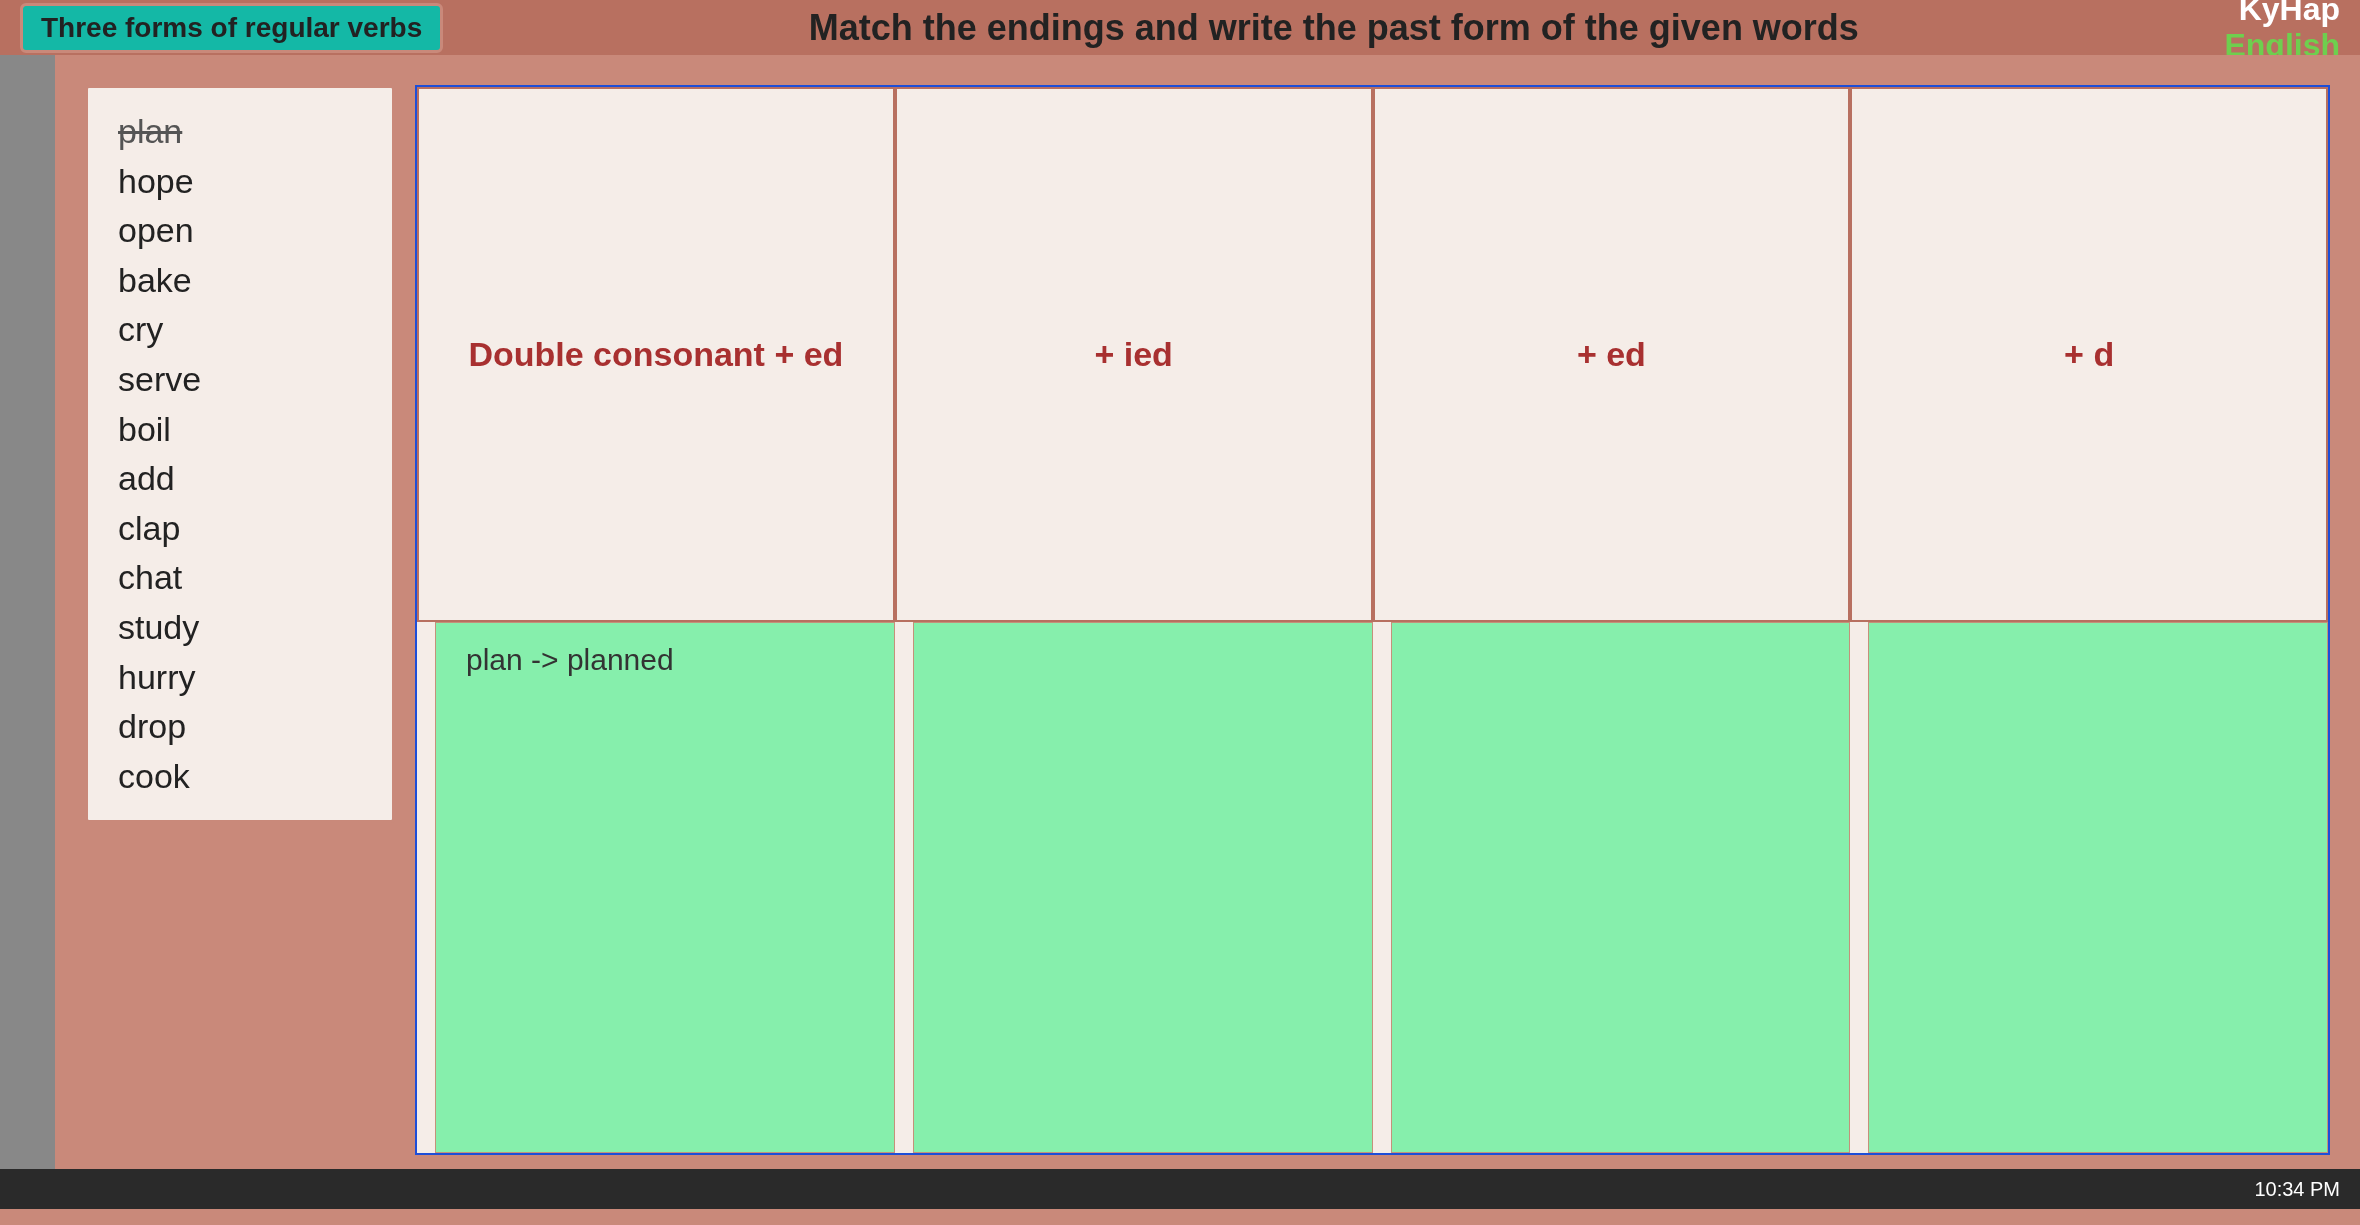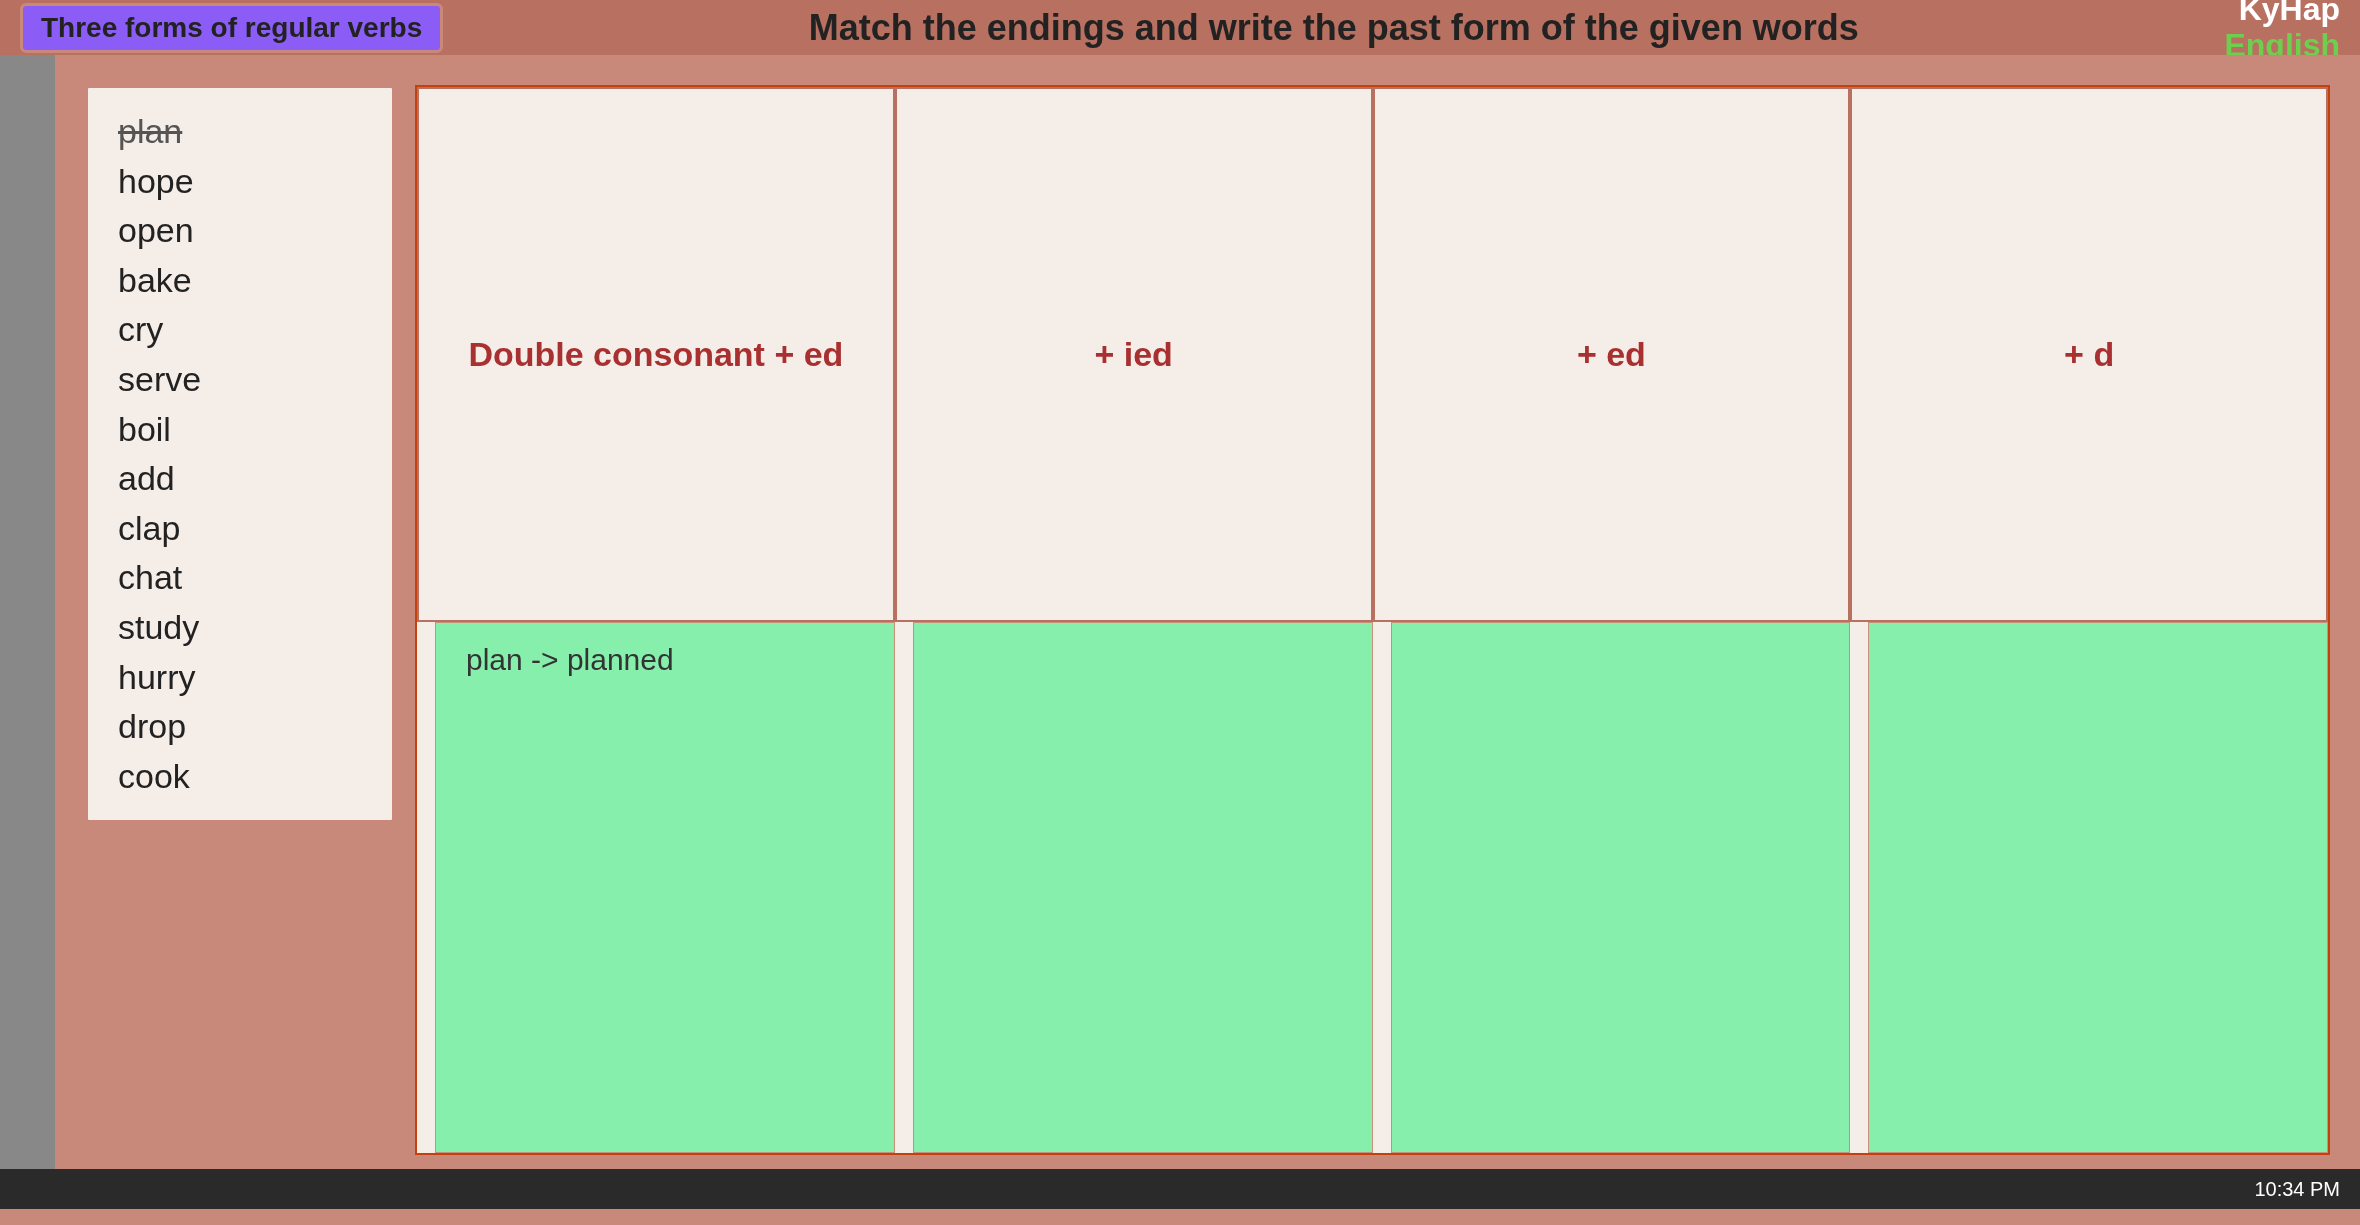--- a/index.html
+++ b/index.html
@@ -20,21 +20,21 @@
       right: 0;
       height: 55px;
       background-color: #b87060;
       display: flex;
       align-items: center;
       justify-content: space-between;
       padding: 0 20px;
     }
 
     .top-left-title {
-      background-color: #8b5cf6;
+      background-color: #14b8a6;
       border: 3px solid #c9897a;
       border-radius: 6px;
       padding: 6px 18px;
       font-size: 28px;
       font-weight: bold;
       color: #222;
     }
 
     .top-center-instruction {
       font-size: 36px;
@@ -106,21 +106,21 @@
     .table-area {
       flex: 1;
       display: flex;
       flex-direction: column;
     }
 
     .table-grid {
       flex: 1;
       display: grid;
       grid-template-columns: 1fr 1fr 1fr 1fr;
-      border: 2px solid #c2410c;
+      border: 2px solid #1d4ed8;
       background-color: #f5ede8;
     }
 
     .col-header {
       background-color: #f5ede8;
       border: 2px solid #b87060;
       display: flex;
       align-items: center;
       justify-content: center;
       padding: 20px 10px;

